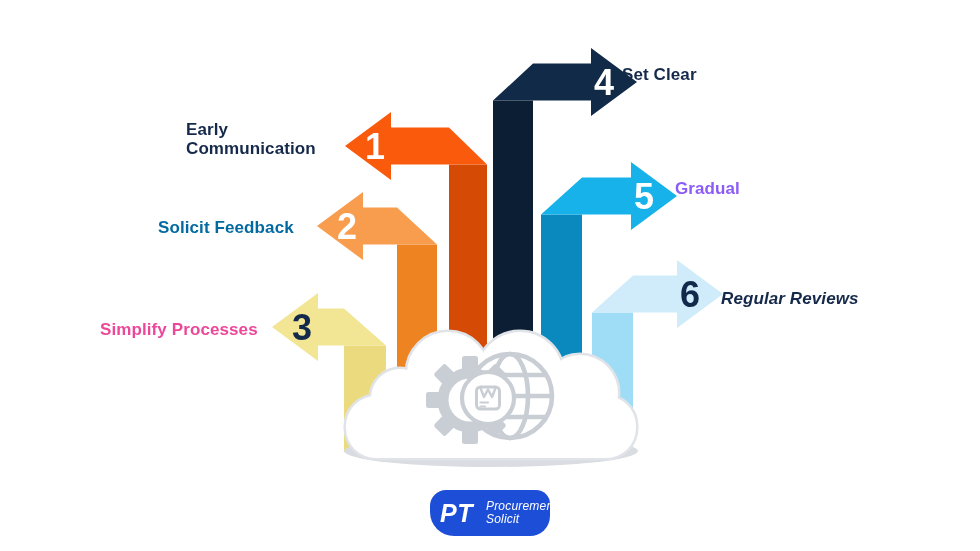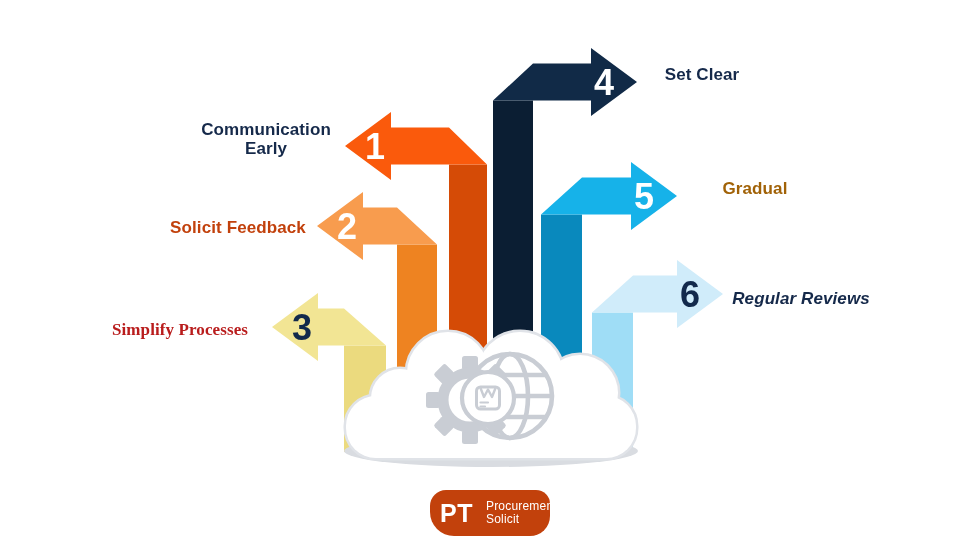--- a/index.html
+++ b/index.html
@@ -2,21 +2,21 @@
 <html><head>
 <meta charset="utf-8">
 <style>
   html,body{margin:0;padding:0;background:#ffffff;}
   .stage{
     position:relative;width:980px;height:551px;background:#ffffff;overflow:hidden;
     font-family:"Liberation Sans",sans-serif;
   }
   .stage svg{position:absolute;left:0;top:0;}
   .step-label{
-    position:absolute;text-align:center;font-weight:bold;
+    position:absolute;text-align:left;font-weight:bold;
     font-size:17px;line-height:19px;letter-spacing:0.1px;
   }
   .logo{
     position:absolute;left:430px;top:490px;width:120px;height:46px;
     border-radius:16px 14px 20px 24px;display:flex;align-items:center;
     box-sizing:border-box;padding:0 10px;
   }
   .logo-pt{font-weight:bold;font-size:25px;letter-spacing:0.5px;line-height:1;}
   .logo-div{width:1px;height:31px;margin:0 6px 0 7px;opacity:0.9;}
   .logo-name{font-size:12px;line-height:13.5px;letter-spacing:0.2px;display:flex;flex-direction:column;}
@@ -110,41 +110,41 @@
         <text x="347" y="238.5" text-anchor="middle" class="num" fill="#FFFFFF">2</text>
         <text x="375" y="158.5" text-anchor="middle" class="num" fill="#FFFFFF">1</text>
         <text x="690" y="306.5" text-anchor="middle" class="num" fill="#12294B">6</text>
         <text x="644" y="208.5" text-anchor="middle" class="num" fill="#FFFFFF">5</text>
         <text x="604" y="94.5" text-anchor="middle" class="num" fill="#FFFFFF">4</text>
       </g>
   </svg>
 
   <div id="labels">
       <div class="step-label" style="left: 186px; top: 120px; width: 160px; color: rgb(21, 41, 74);">
+        <div>Early</div>
         <div>Communication</div>
-        <div>Early</div>
       </div>
-      <div class="step-label" style="left: 158px; top: 218px; width: 160px; color: #c2410c;">
+      <div class="step-label" style="left: 158px; top: 218px; width: 160px; color: #0369a1;">
         <div>Solicit Feedback</div>
       </div>
-      <div class="step-label" style="left: 100px; top: 320px; width: 160px; color: #b91c1c; font-family: Liberation Serif, serif;">
+      <div class="step-label" style="left: 100px; top: 320px; width: 160px; color: #ec4899;">
         <div>Simplify Processes</div>
       </div>
       <div class="step-label" style="left: 622px; top: 65px; width: 160px; color: rgb(21, 41, 74);">
         <div>Set Clear</div>
       </div>
-      <div class="step-label" style="left: 675px; top: 179px; width: 160px; color: #a16207;">
+      <div class="step-label" style="left: 675px; top: 179px; width: 160px; color: #8b5cf6;">
         <div>Gradual</div>
       </div>
       <div class="step-label" style="left: 721px; top: 289px; width: 160px; color: rgb(21, 41, 74); font-style: italic;">
         <div>Regular Reviews</div>
       </div>
     </div>
 
-  <div class="logo" style="background: #c2410c; color: rgb(255, 255, 255);">
+  <div class="logo" style="background: #1d4ed8; color: rgb(255, 255, 255); font-style: italic;">
     <span class="logo-pt">PT</span>
     <span class="logo-div" style="background: rgb(255, 255, 255);"></span>
     <span class="logo-name">
       <span>Procurement</span>
       <span>Solicit</span>
     </span>
   </div>
 
 </div>
 

